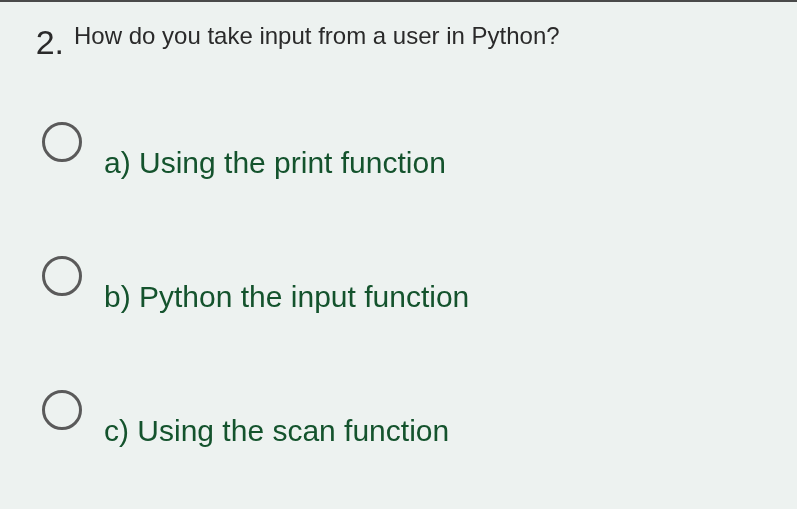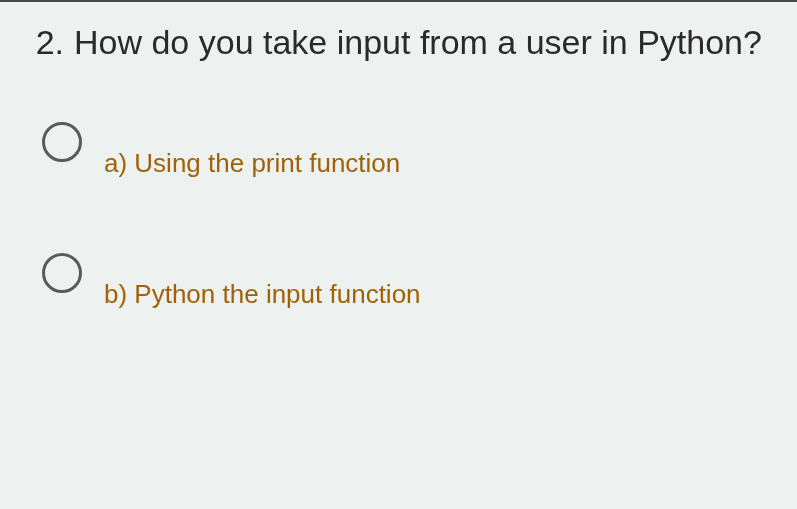--- a/index.html
+++ b/index.html
@@ -24,21 +24,21 @@
   }
   .question-number {
     font-size: 34px;
     line-height: 1.3;
     color: #2a2a2a;
     flex-shrink: 0;
     min-width: 36px;
     text-align: right;
   }
   .question-text {
-    font-size: 34px;
+    font-size: 24px;
     line-height: 1.35;
     color: #2a2a2a;
   }
   .options {
     display: flex;
     flex-direction: column;
     gap: 58px;
     padding-left: 14px;
   }
   .option {
@@ -49,36 +49,40 @@
   }
   .radio {
     width: 40px;
     height: 40px;
     border: 3px solid #5a5a5a;
     border-radius: 50%;
     flex-shrink: 0;
     background: transparent;
   }
   .option-text {
-    font-size: 26px;
-    color: #a16207;
+    font-size: 30px;
+    color: #14532d;
     margin-top: 42px;
   }
 </style>
 </head>
 <body>
 
 <div class="container">
   <div class="question-row">
     <div class="question-number">2.</div>
     <div class="question-text">How do you take input from a user in Python?</div>
   </div>
   <div class="options">
     <label class="option">
       <span class="radio"></span>
       <span class="option-text">a) Using the print function</span>
     </label>
     <label class="option">
       <span class="radio"></span>
       <span class="option-text">b) Python the input function</span>
     </label>
+    <label class="option">
+      <span class="radio"></span>
+      <span class="option-text">c) Using the scan function</span>
+    </label>
   </div>
 </div>
 
 </body></html>

